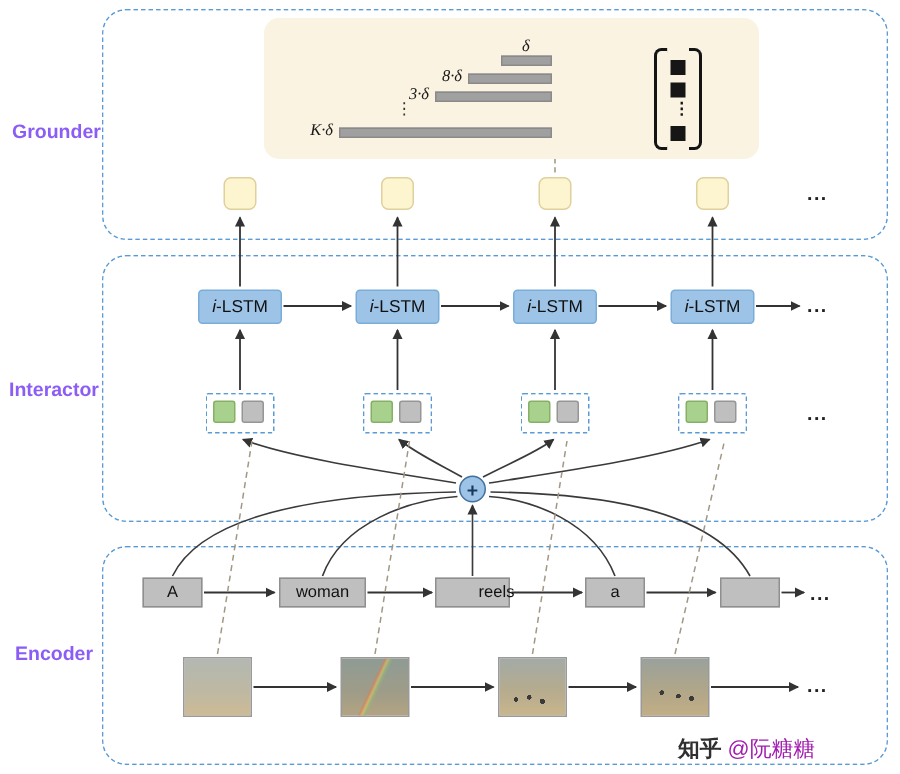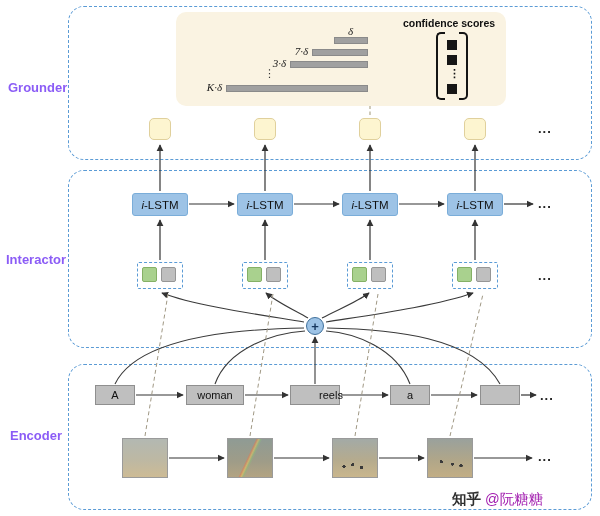--- a/index.html
+++ b/index.html
@@ -134,28 +134,27 @@
 
     <g stroke="#a09884" stroke-width="1" stroke-dasharray="4 3">
       <line x1="145" y1="436" x2="168" y2="294"></line>
       <line x1="250" y1="436" x2="273" y2="294"></line>
       <line x1="355" y1="436" x2="378" y2="294"></line>
       <line x1="450" y1="436" x2="483" y2="294"></line>
     </g>
   </svg>
 
   <div class="panel" style="left:176px; top:12px; width:330px; height:94px;"></div>
-  <div class="panel-title" style="left:394px; top:17px; width:110px;">confidence scores</div>
 
   <div class="bar" style="left:334px; top:37px; width:34px;"></div>
   <div class="bar" style="left:312px; top:49px; width:56px;"></div>
   <div class="bar" style="left:290px; top:61px; width:78px;"></div>
   <div class="bar" style="left:226px; top:85px; width:142px;"></div>
   <div class="bar-label" style="left:348px; top:26px; width:14px; text-align:left;">δ</div>
-  <div class="bar-label" style="left:280px; top:46px; width:28px;">7·δ</div>
+  <div class="bar-label" style="left:280px; top:46px; width:28px;">8·δ</div>
   <div class="bar-label" style="left:258px; top:58px; width:28px;">3·δ</div>
   <div class="bar-label" style="left:190px; top:82px; width:32px;">K·δ</div>
   <div class="vdots" style="left:264px; top:68px;">⋮</div>
 
   <div class="bk bk-l"></div>
   <div class="bk bk-r"></div>
   <div class="bsq" style="top:40px;"></div>
   <div class="bsq" style="top:55px;"></div>
   <div class="vdots" style="left:449px; top:68px; color:#161616; font-weight:bold;">⋮</div>
   <div class="bsq" style="top:84px;"></div>

